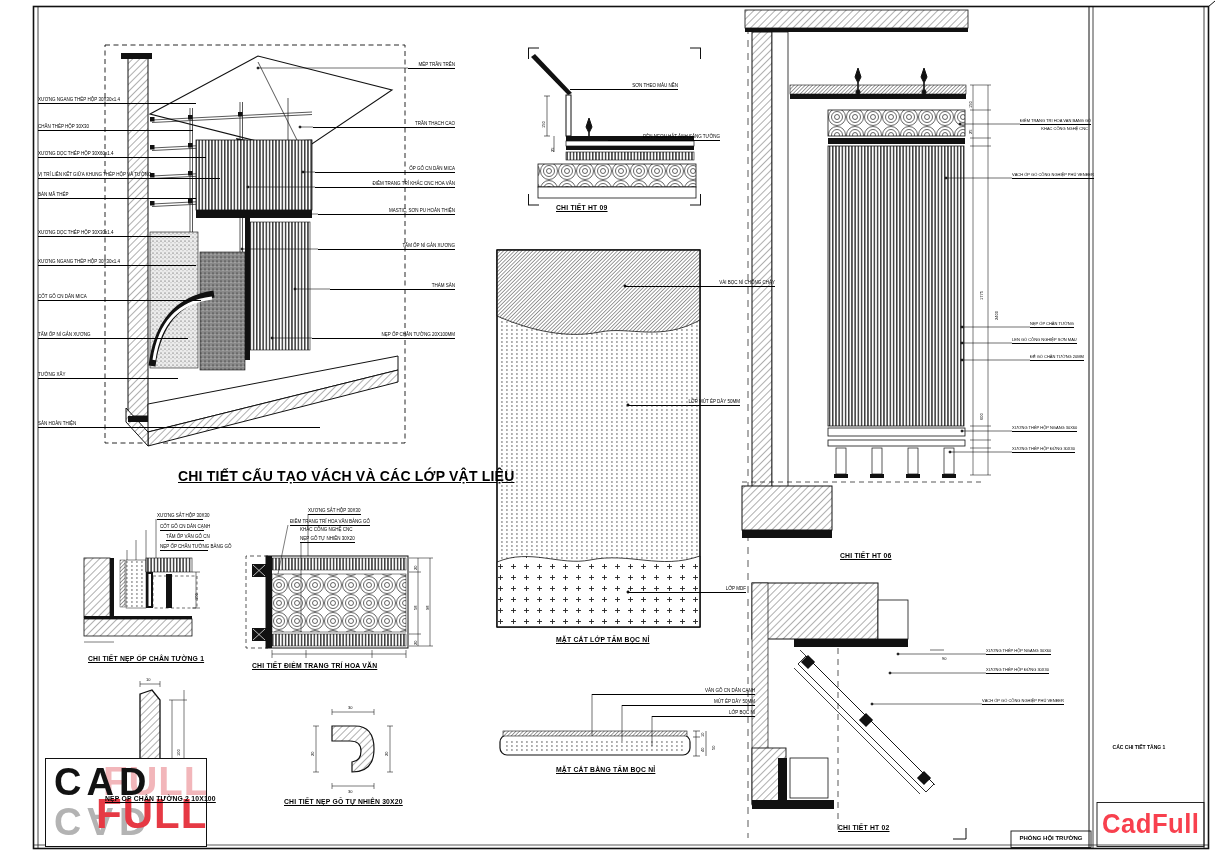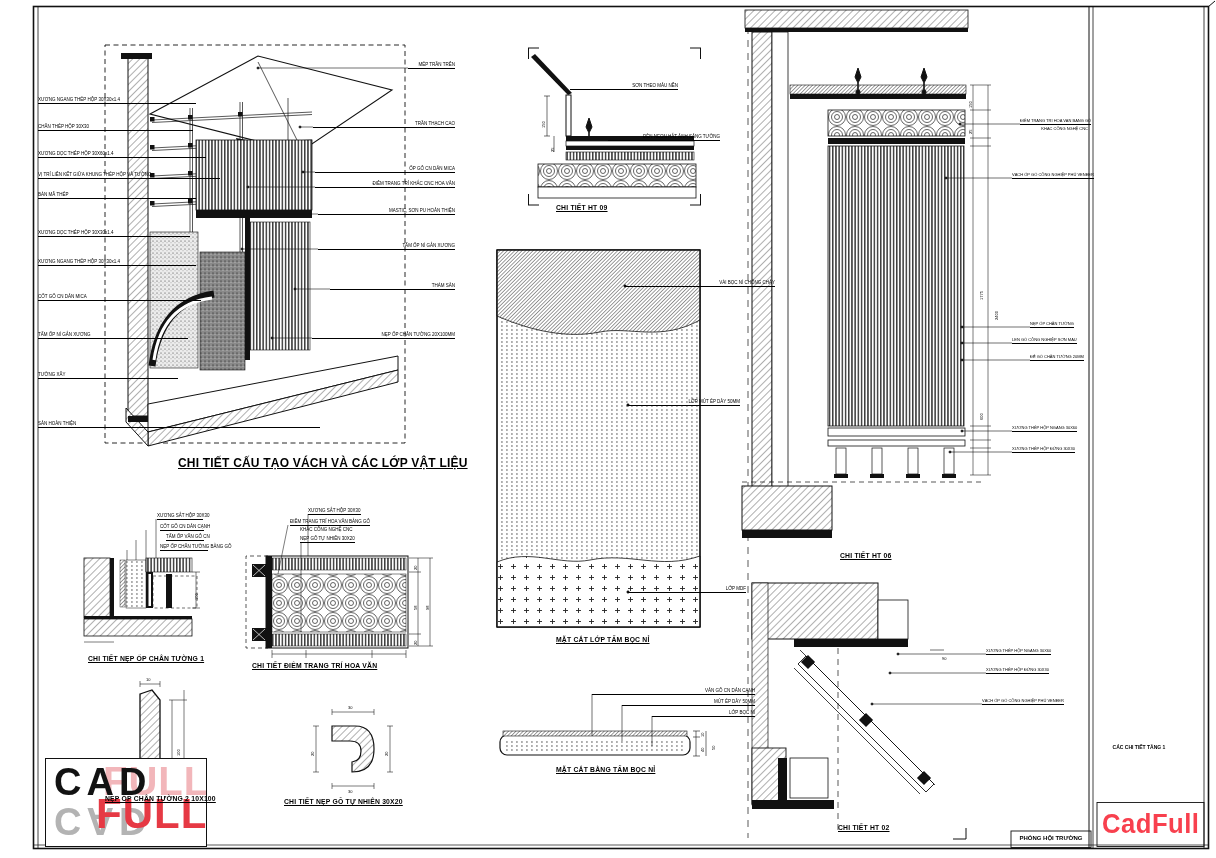--- a/index.html
+++ b/index.html
@@ -6,21 +6,21 @@
   #page{position:relative;width:1216px;height:858px;background:#fff;overflow:hidden;
         font-family:"Liberation Sans",sans-serif;color:#000;}
   #cad{position:absolute;left:0;top:0;}
   .lbl{position:absolute;font:400 4.5px/1.25 "Liberation Sans",sans-serif;color:#000;
        white-space:nowrap;border-bottom:0.7px solid #000;padding-bottom:0.5px;z-index:4;}
   .tr{text-align:right;}
   .noline{border-bottom:none;}
   .sm{font-size:4px;}
   .ttl{position:absolute;font:700 6.8px "Liberation Sans",sans-serif;color:#000;
        white-space:nowrap;text-decoration:underline;letter-spacing:.2px;z-index:5;}
-  .big{font-size:12px;}
+  .big{font-size:14px;margin-top:12px;}
   .dim{position:absolute;font:400 4px "Liberation Sans",sans-serif;color:#000;white-space:nowrap;z-index:4;}
   .rot{transform:rotate(-90deg);transform-origin:0 0;}
   .logo{position:absolute;left:45px;top:758px;width:160px;height:87px;border:1px solid #111;
         overflow:hidden;background:#fff;z-index:3;}
   .logo .full-shadow{position:absolute;left:57px;top:0px;font:700 40px "Liberation Sans",sans-serif;
         color:#f2b6ba;letter-spacing:1px;}
   .logo .full-red{position:absolute;left:50px;top:31px;font:700 42px "Liberation Sans",sans-serif;
         color:#e63944;letter-spacing:1px;}
   .logo .cad-black{position:absolute;left:8px;top:2px;font:700 38px "Liberation Sans",sans-serif;
         color:#121212;letter-spacing:5px;}

